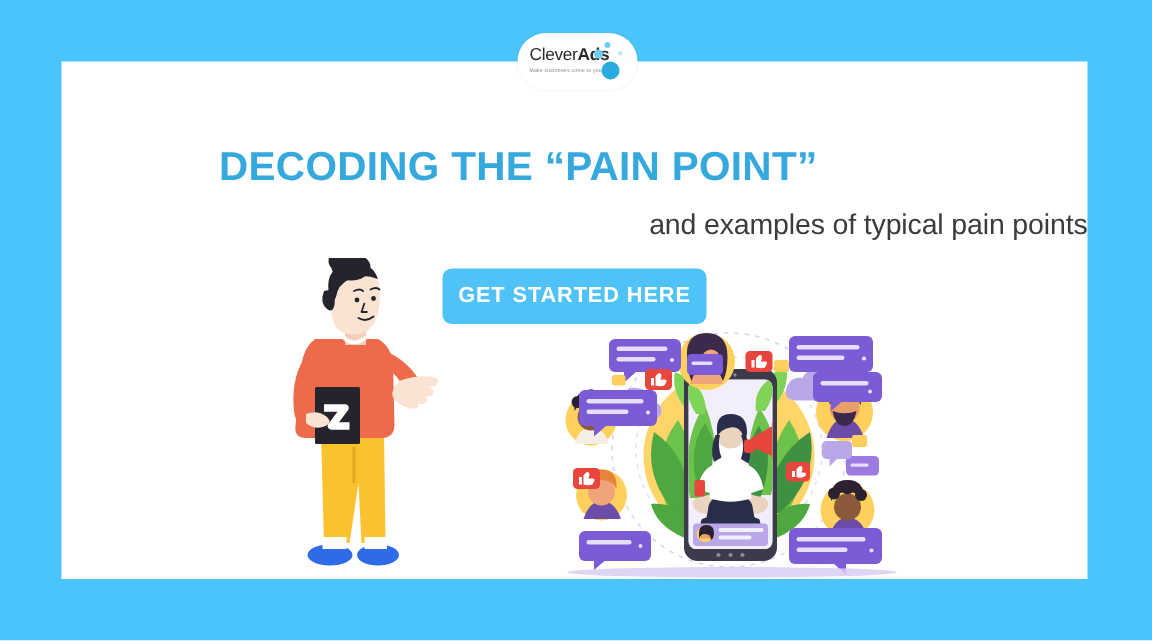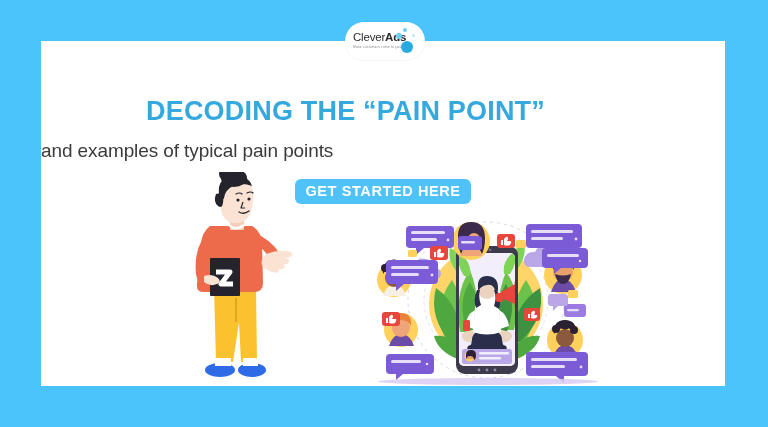--- a/index.html
+++ b/index.html
@@ -76,32 +76,32 @@
     font-weight: bold;
     color: #35A8DE;
     letter-spacing: 0.2px;
     white-space: nowrap;
   }
   .subhead {
     position: absolute;
     left: 41px;
     top: 140px;
     width: 684px;
-    text-align: left;
+    text-align: right;
     font-size: 19px;
     color: #3b3b3b;
     letter-spacing: -0.1px;
     white-space: nowrap;
   }
   .cta-button {
     position: absolute;
     left: 295px;
     top: 179px;
     width: 176px;
-    height: 25px;
+    height: 37px;
     background: #4FC3F7;
     border: none;
     border-radius: 6px;
     color: #ffffff;
     font-family: "Liberation Sans", sans-serif;
     font-size: 14.5px;
     font-weight: bold;
     letter-spacing: 0.6px;
     line-height: 25px;
     padding: 0;

